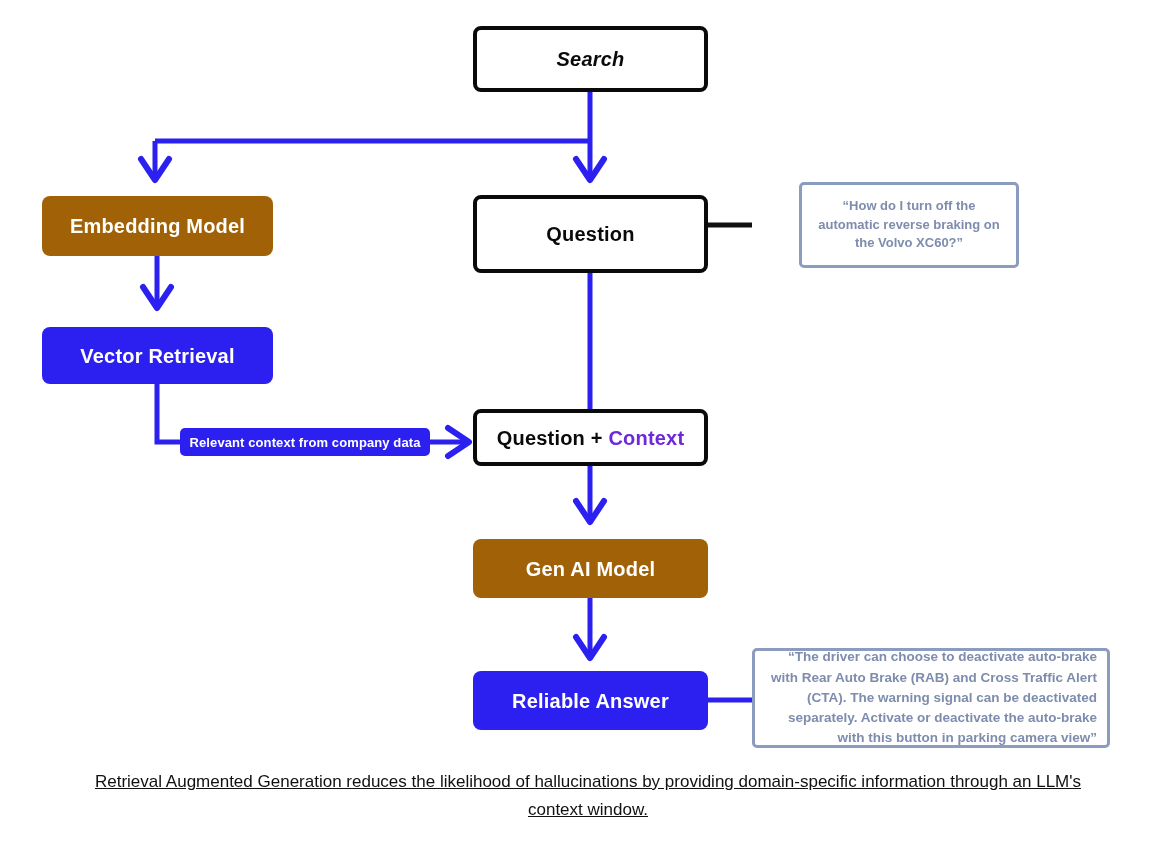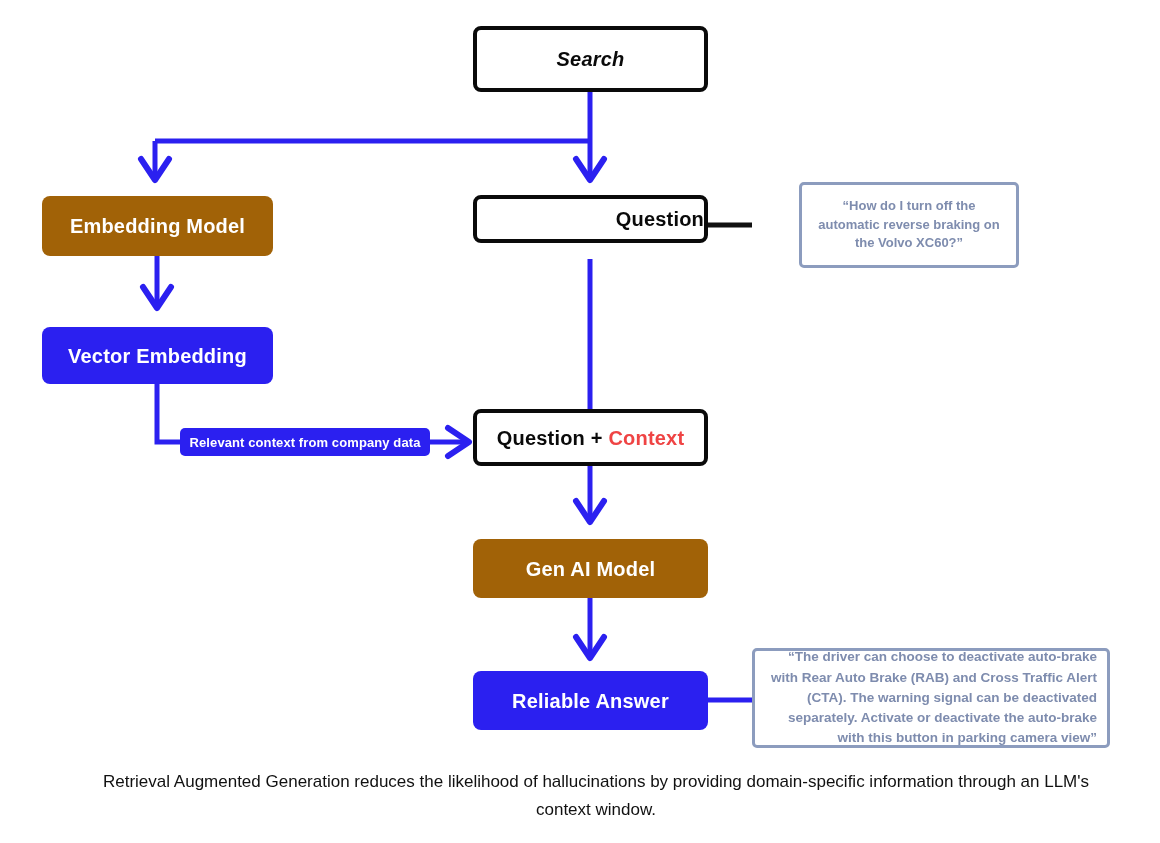--- a/index.html
+++ b/index.html
@@ -52,21 +52,21 @@
     color: #ffffff;
     font-size: 20px;
   }
   .node-blue {
     background: #2B20F0;
     border: none;
     color: #ffffff;
     font-size: 20px;
   }
   .accent-word {
-    color: #ef4444;
+    color: #6d28d9;
     margin-top: 48px;
   }
 
   
   .pill {
     position: absolute;
     display: flex;
     align-items: center;
     justify-content: center;
     background: #2B20F0;
@@ -98,27 +98,28 @@
     padding: 6px 10px;
   }
   .callout-lg {
     font-size: 13.5px;
     line-height: 1.5;
   }
 
   
   .caption {
     position: absolute;
-    left: 76px;
+    left: 68px;
     top: 768px;
     width: 1040px;
     text-align: center;
     font-size: 17px;
     color: #111111;
     line-height: 1.65;
+    text-decoration: underline;
   }
 </style>
 </head>
 <body>
 
 <div id="canvas">
 
   <svg id="edge-layer" viewBox="0 0 1160 843" xmlns="http://www.w3.org/2000/svg">
 
     <path d="M 590 92 L 590 141" stroke="#2B20F0" stroke-width="5" fill="none"></path>
@@ -154,24 +155,24 @@
 
   <div class="node node-outline" style="left:473px; top:26px; width:235px; height:66px;font-style:italic;">
     <span>Search</span>
   </div>
 
   <div class="node node-black" style="left:42px; top:196px; width:231px; height:60px;">
     <span>Embedding Model</span>
   </div>
 
   <div class="node node-blue" style="left:42px; top:327px; width:231px; height:57px;">
-    <span>Vector Embedding</span>
-  </div>
-
-  <div class="node node-outline" style="left:473px; top:195px; width:235px; height:48px;justify-content:flex-end;">
+    <span>Vector Retrieval</span>
+  </div>
+
+  <div class="node node-outline" style="left:473px; top:195px; width:235px; height:78px;">
     <span>Question</span>
   </div>
 
   <div class="node node-outline" style="left:473px; top:409px; width:235px; height:57px;">
     <span>
       <span>Question + </span><span class="accent-word">Context</span>
     </span>
   </div>
 
   <div class="node node-black" style="left:473px; top:539px; width:235px; height:59px;">

